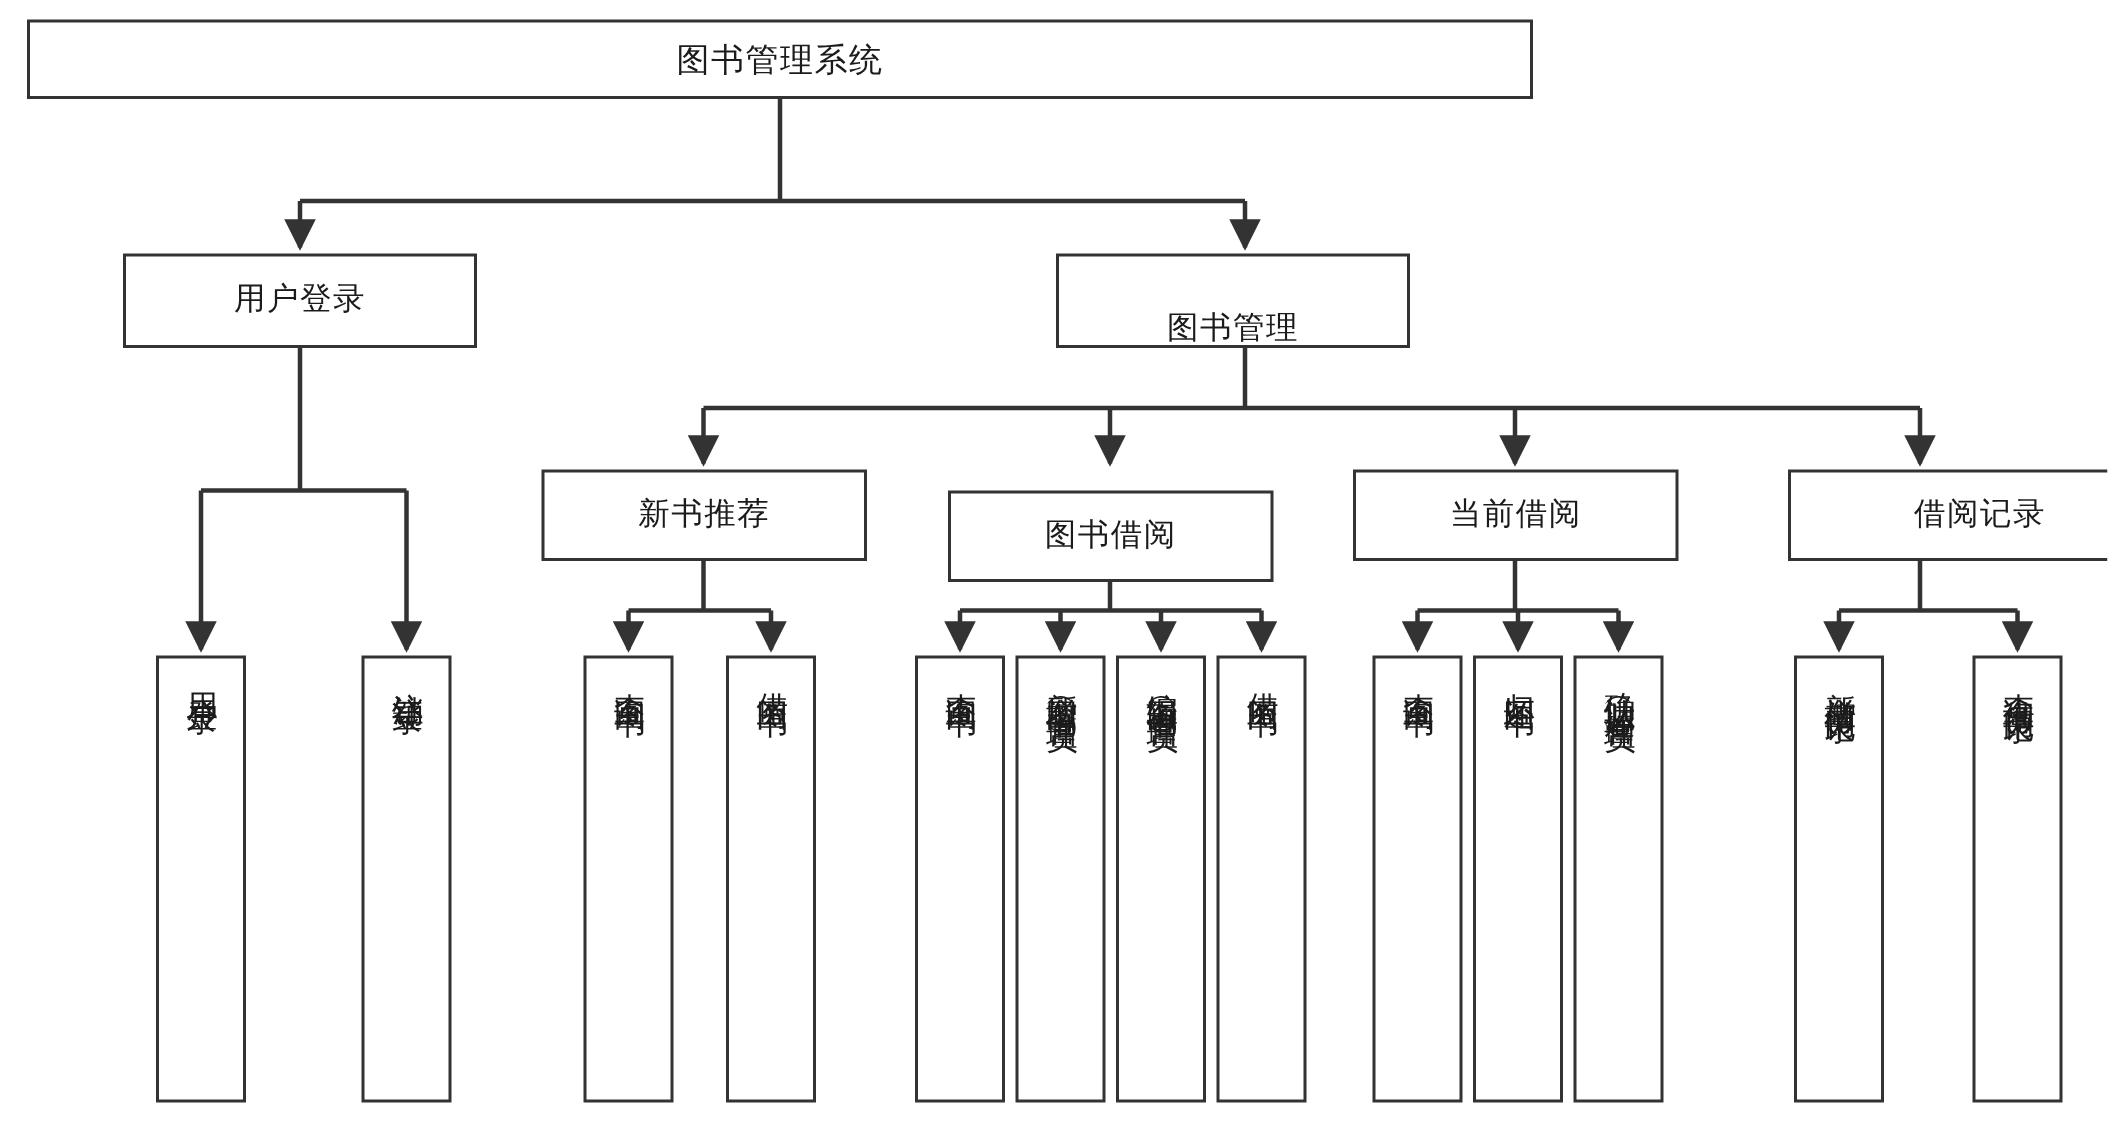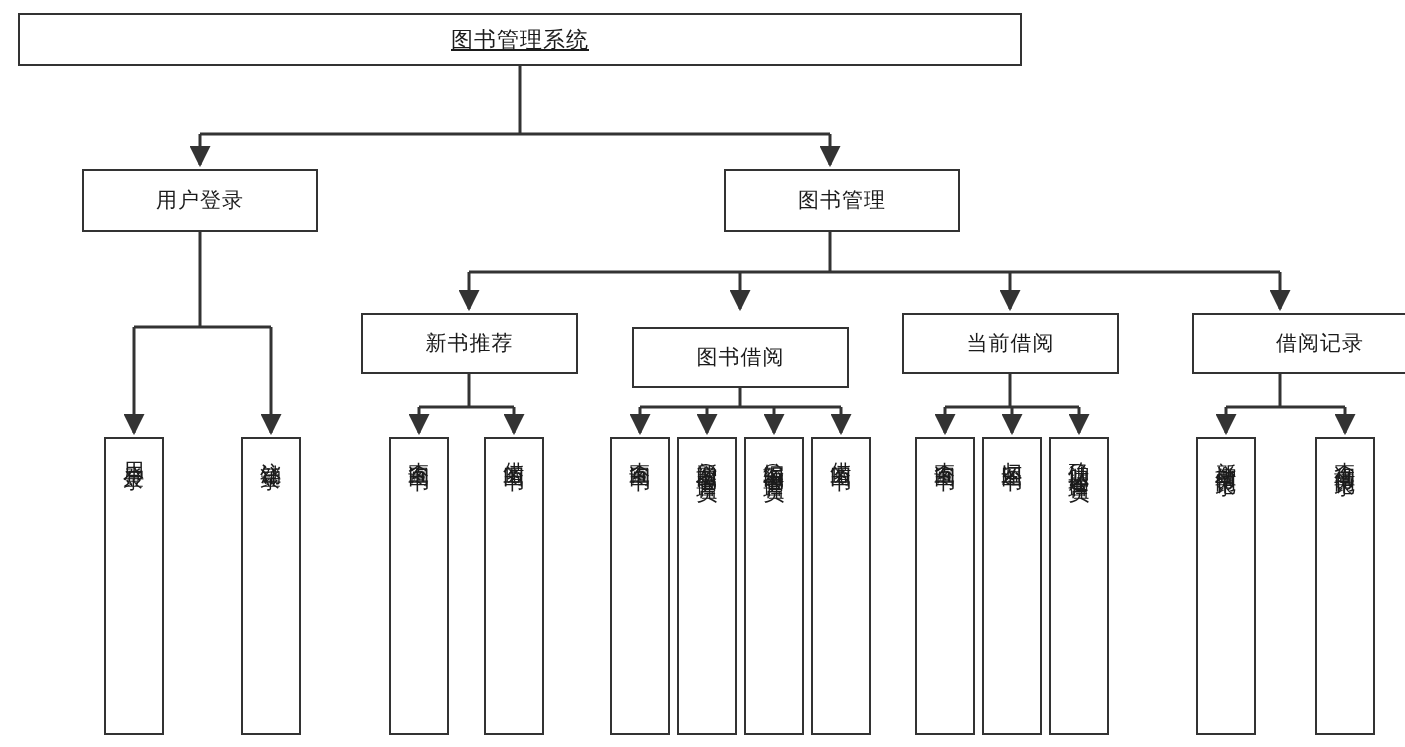--- a/index.html
+++ b/index.html
@@ -122,29 +122,29 @@
       <path d="M 1012 407 L 1012 433" marker-end="url(#arrow)"></path>
       <path d="M 1079 407 L 1079 433" marker-end="url(#arrow)"></path>
 
       <path d="M 1280 374 L 1280 407"></path>
       <path d="M 1226 407 L 1345 407"></path>
       <path d="M 1226 407 L 1226 433" marker-end="url(#arrow)"></path>
       <path d="M 1345 407 L 1345 433" marker-end="url(#arrow)"></path>
     </g>
   </svg>
 
-  <div class="node root horizontal" style="left:18px; top:13px; width:1004px; height:53px;text-decoration:underline;">
+  <div class="node root horizontal" style="left:18px; top:13px; width:1004px; height:53px;">
     <span class="node-label">图书管理系统</span>
   </div>
 
   <div class="node horizontal" style="left:82px; top:169px; width:236px; height:63px;">
     <span class="node-label">用户登录</span>
   </div>
 
-  <div class="node horizontal" style="left:724px; top:169px; width:236px; height:63px;">
+  <div class="node horizontal" style="left:704px; top:169px; width:236px; height:63px;align-items:flex-end;">
     <span class="node-label">图书管理</span>
   </div>
 
   <div class="node horizontal" style="left:361px; top:313px; width:217px; height:61px;">
     <span class="node-label">新书推荐</span>
   </div>
 
   <div class="node horizontal" style="left:632px; top:327px; width:217px; height:61px;">
     <span class="node-label">图书借阅</span>
   </div>

